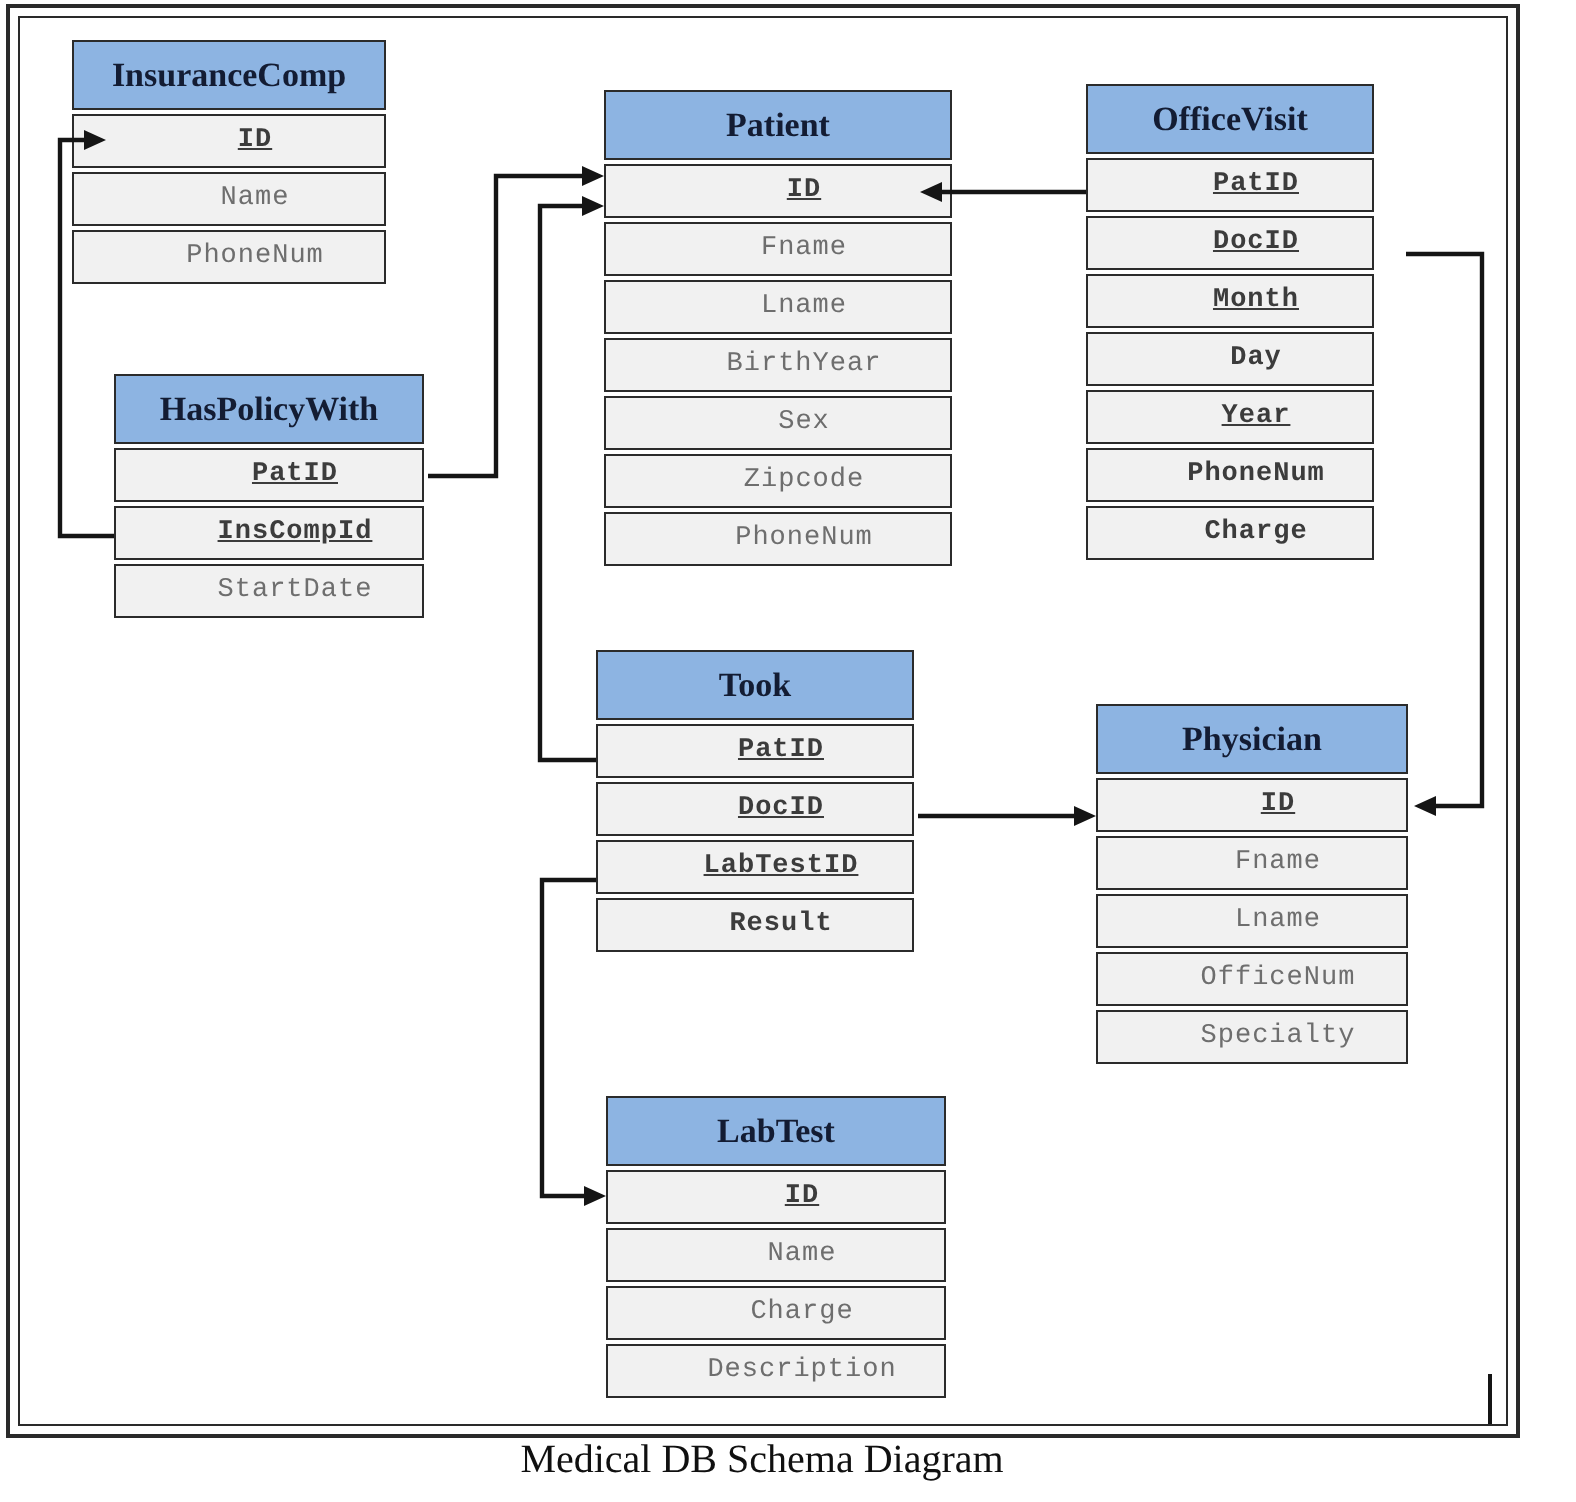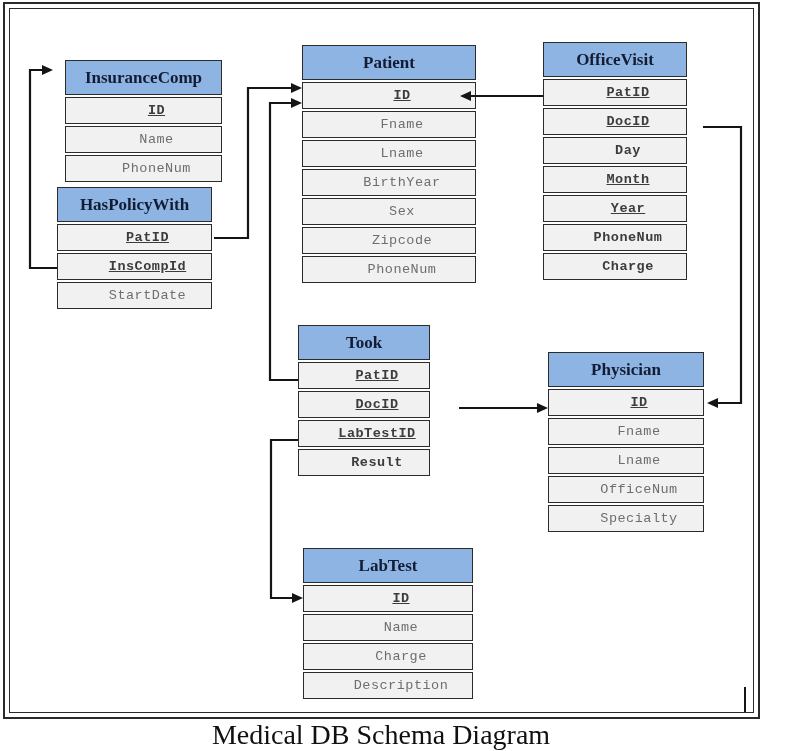--- a/index.html
+++ b/index.html
@@ -29,69 +29,69 @@
     font-family:"Liberation Mono", monospace; font-size:13.5px;
     letter-spacing:0.5px; color:var(--row-text,#6e6e6e);padding-left:26px;
   }
   .etable .field.key {
     text-decoration:underline; font-weight:600; color:#3c3c3c;
   }
   .etable.dark-rows .field { color:#3c3c3c; font-weight:600; }
   svg.wires { position:absolute; left:0; top:0; z-index:3; pointer-events:none; }
   .caption {
     position:absolute; left:0; top:719px; width:762px; text-align:center;
-    font-family:"Liberation Serif", serif; font-size:28px; color:#101010; z-index:2;
+    font-family:"Liberation Serif", serif; font-size:20px; color:#101010; z-index:2;
   }
   .text-cursor {
     position:absolute; left:744px; top:687px; width:2px; height:25px;
     background:#151515; z-index:4;
   }
 </style>
 </head>
 <body>
 
 <div class="page">
   <div class="frame-outer">
     <div class="frame-inner"></div>
   </div>
 
   <div id="canvas">
-      <div class="etable" style="left: 65px; top: 20px; width: 157px; margin-top: 40px;">
+      <div class="etable" style="left: 36px; top: 20px; width: 157px;">
         <div class="hdr">InsuranceComp</div>
         <div class="field key">ID</div>
         <div class="field">Name</div>
         <div class="field">PhoneNum</div>
       </div>
       <div class="etable" style="left: 302px; top: 45px; width: 174px;">
         <div class="hdr">Patient</div>
         <div class="field key">ID</div>
         <div class="field">Fname</div>
         <div class="field">Lname</div>
         <div class="field">BirthYear</div>
         <div class="field">Sex</div>
         <div class="field">Zipcode</div>
         <div class="field">PhoneNum</div>
       </div>
       <div class="etable dark-rows" style="left: 543px; top: 42px; width: 144px;">
         <div class="hdr">OfficeVisit</div>
         <div class="field key">PatID</div>
         <div class="field key">DocID</div>
+        <div class="field key">Month</div>
         <div class="field">Day</div>
-        <div class="field key">Month</div>
         <div class="field key">Year</div>
         <div class="field">PhoneNum</div>
         <div class="field">Charge</div>
       </div>
       <div class="etable" style="left: 57px; top: 187px; width: 155px;">
         <div class="hdr">HasPolicyWith</div>
         <div class="field key">PatID</div>
         <div class="field key">InsCompId</div>
         <div class="field">StartDate</div>
       </div>
-      <div class="etable dark-rows" style="left: 298px; top: 325px; width: 132px;">
+      <div class="etable dark-rows" style="left: 298px; top: 325px; width: 159px;">
         <div class="hdr">Took</div>
         <div class="field key">PatID</div>
         <div class="field key">DocID</div>
         <div class="field key">LabTestID</div>
         <div class="field">Result</div>
       </div>
       <div class="etable" style="left: 548px; top: 352px; width: 156px;">
         <div class="hdr">Physician</div>
         <div class="field key">ID</div>
         <div class="field">Fname</div>

